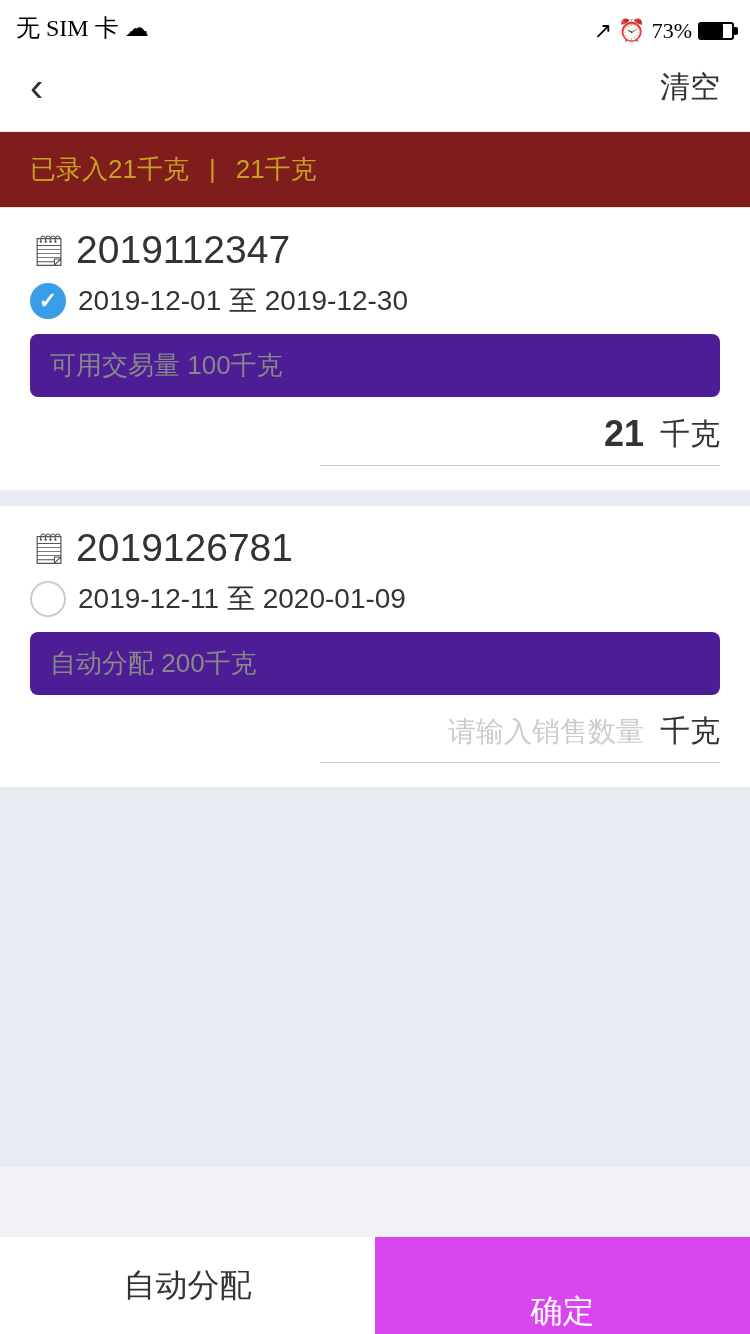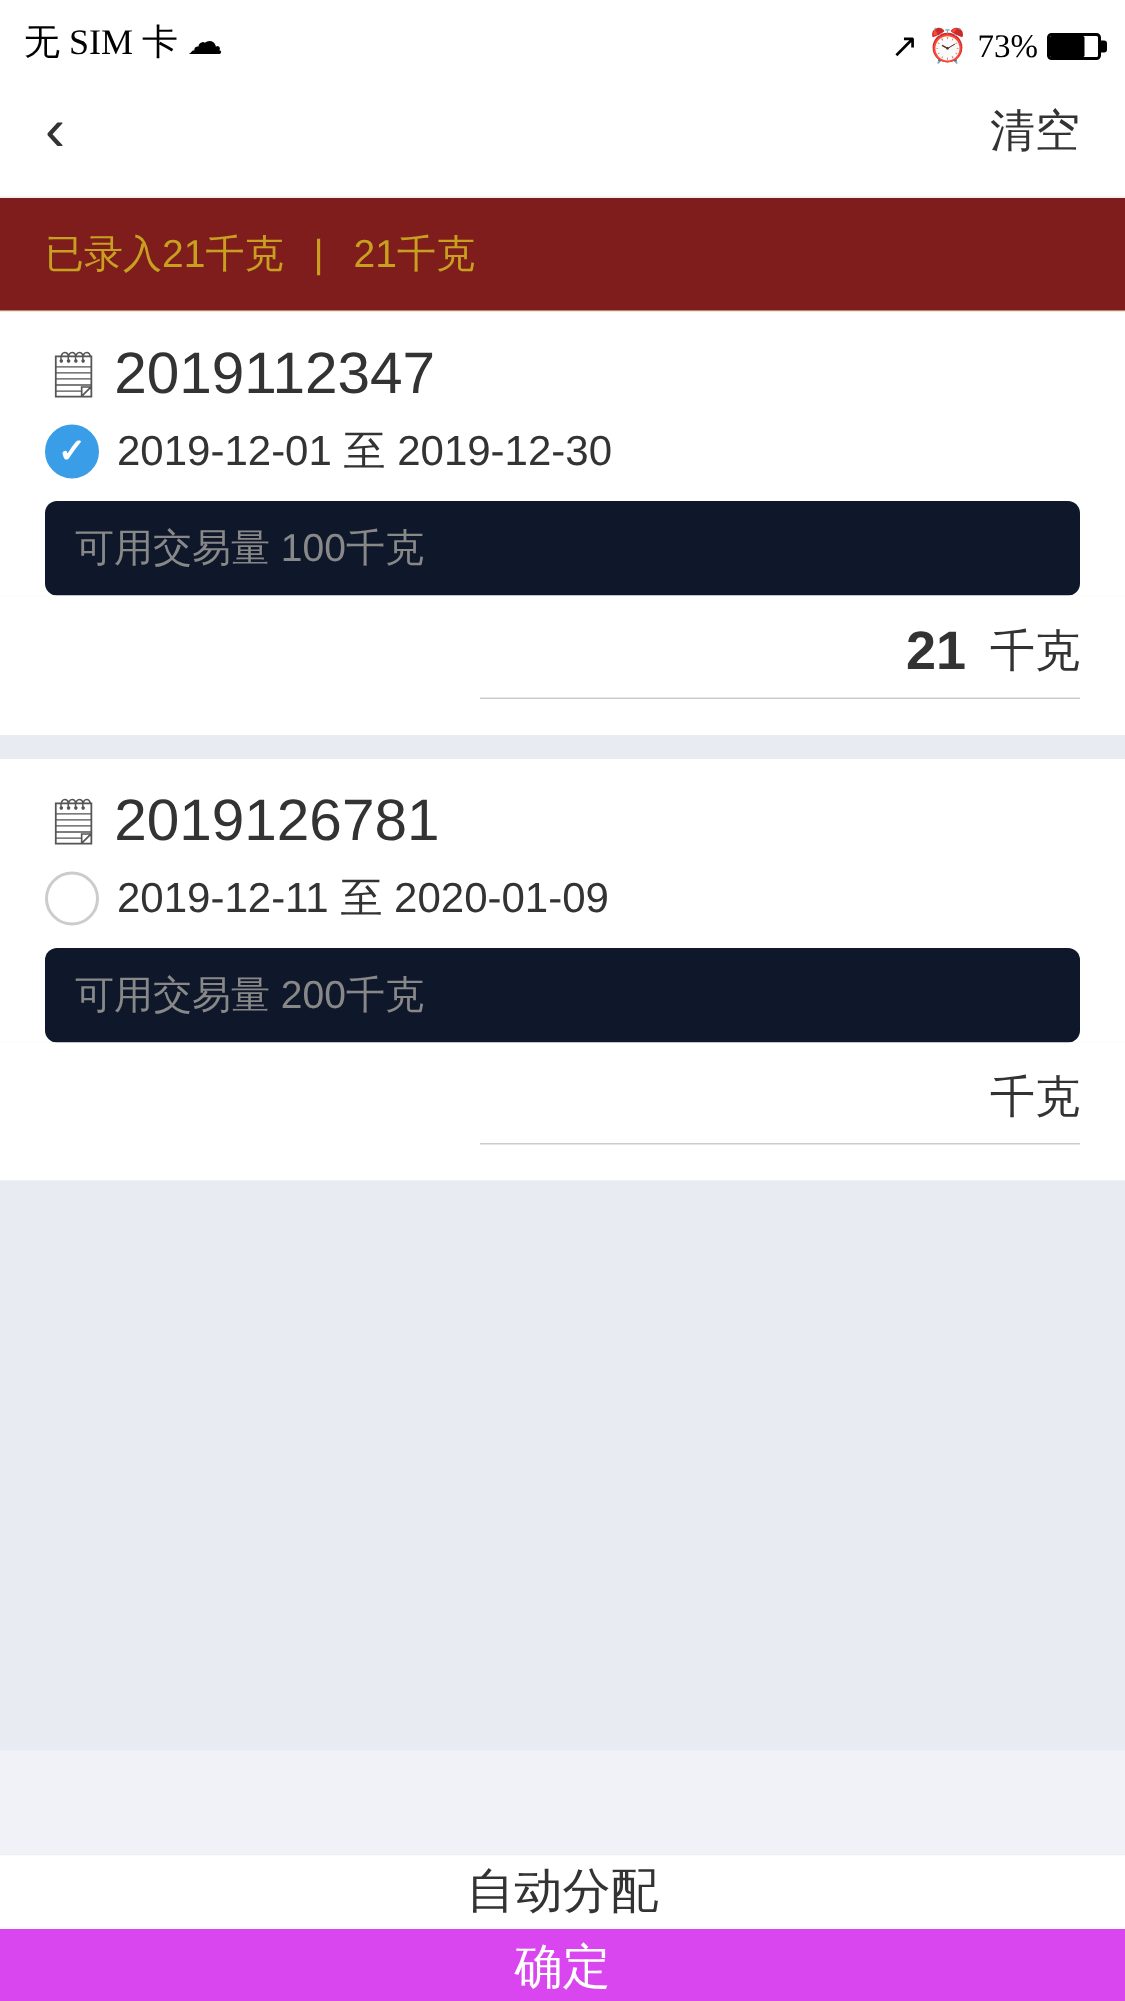--- a/index.html
+++ b/index.html
@@ -125,21 +125,21 @@
       color: #fff;
       font-size: 22px;
       font-weight: bold;
     }
     .batch-date {
       font-size: 28px;
       color: #333;
     }
 
     .batch-quota {
-      background: #0f172a;
+      background: #4c1d95;
       border-radius: 8px;
       padding: 14px 20px;
       font-size: 26px;
       color: #888;
       margin-bottom: 0;
     }
     .quantity-input {
       font-size: 36px;
       color: #333;
       font-weight: 700;
@@ -175,21 +175,20 @@
     
     .footer {
       position: fixed;
       bottom: 0;
       left: 0;
       width: 750px;
       height: 98px;
       display: flex;
       background: #fff;
       border-top: 1px solid #eee;
-      flex-direction: column;
     }
     .footer-auto {
       flex: 1;
       display: flex;
       align-items: center;
       justify-content: center;
       font-size: 32px;
       color: #333;
       background: #fff;
     }
@@ -273,24 +272,25 @@
 
 <div class="batch-item">
   <div class="batch-header">
     <span class="batch-icon">🗒</span>
     <span class="batch-id">2019126781</span>
   </div>
   <div class="batch-date-row">
     <div class="radio-circle"></div>
     <span class="batch-date">2019-12-11 至 2020-01-09</span>
   </div>
-  <div class="batch-quota">可用交易量 200千克</div>
+  <div class="batch-quota">自动分配 200千克</div>
 </div>
 <div class="quantity-area">
   <div class="quantity-line">
+    <span class="quantity-placeholder">请输入销售数量</span>
     <span class="quantity-unit">千克</span>
   </div>
   <div class="underline-bar"></div>
 </div>
 
 <div class="bottom-area" style="min-height: 380px;"></div>
 
 <div class="footer">
   <div class="footer-auto">
     <span>自动分配</span>

